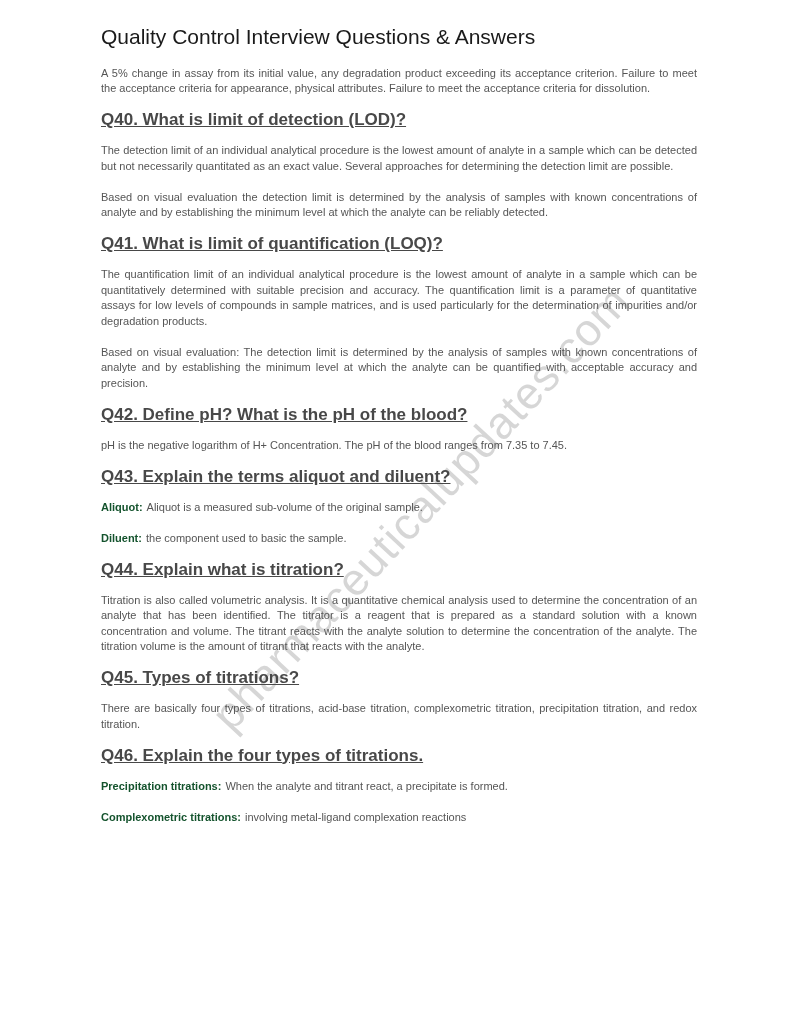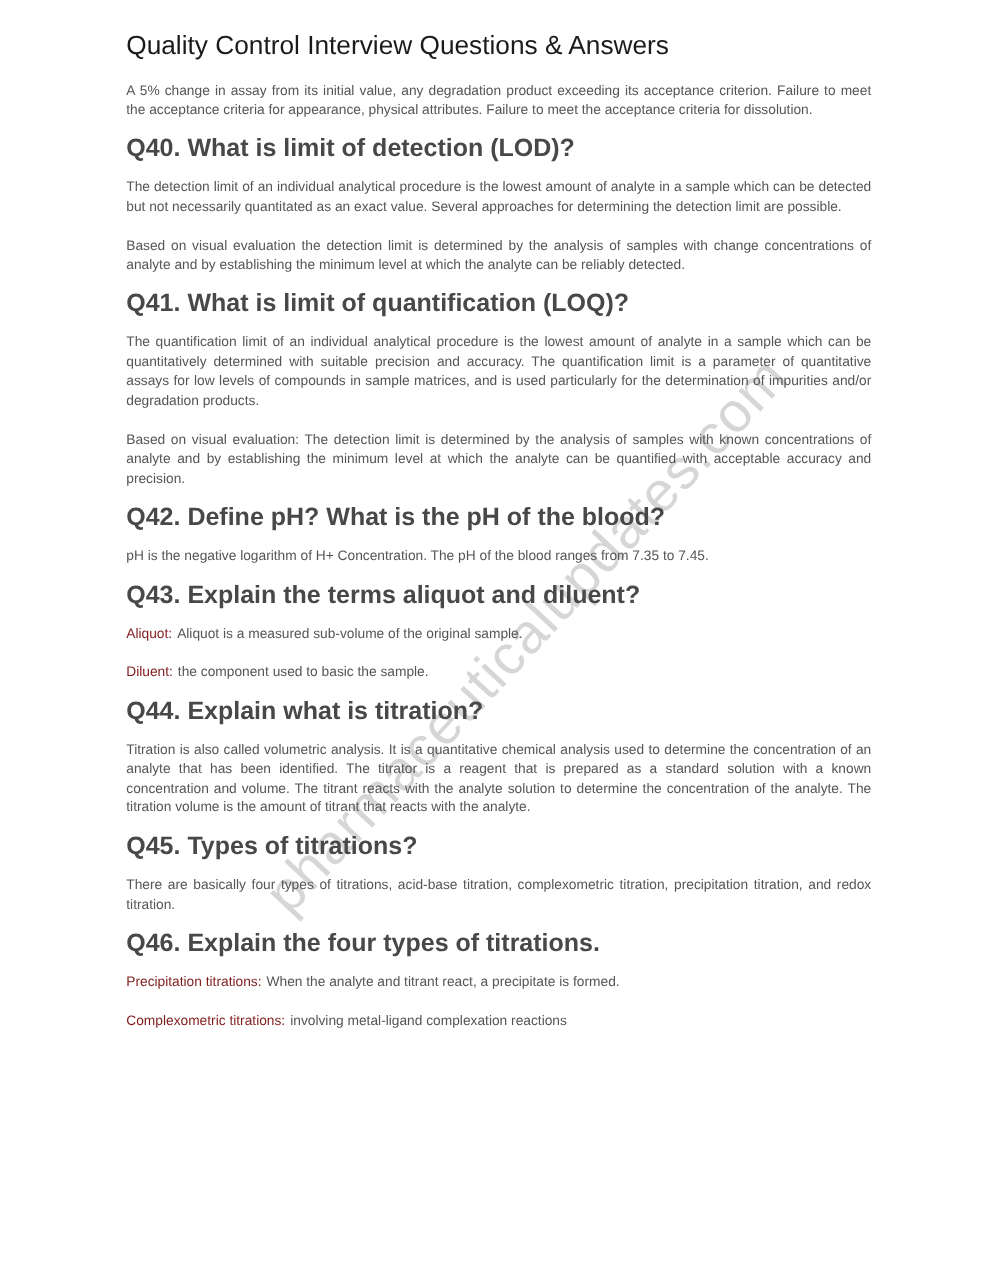--- a/index.html
+++ b/index.html
@@ -40,47 +40,48 @@
   }
   .para {
     margin: 15.5px 0;
     font-size: 11px;
     line-height: 15.5px;
     color: #555555;
     text-align: justify;
   }
   .heading {
     margin: 15.5px 0;
-    font-size: 20px;
+    font-size: 17px;
     line-height: 15.5px;
     font-weight: bold;
     color: #484848;
+    text-decoration: underline;
   }
   .lead {
-    font-weight: normal;
-    color: #7f1d1d;
+    font-weight: bold;
+    color: #14532d;
     margin-right: 4px;
   }
 </style>
 </head>
 <body>
 
 <div class="page">
 
   <div class="watermark">pharmaceuticalupdates.com</div>
 
   <div class="content">
 
     <h1 class="title">Quality Control Interview Questions &amp; Answers</h1>
 
     <p class="para">A 5% change in assay from its initial value, any degradation product exceeding its acceptance criterion. Failure to meet the acceptance criteria for appearance, physical attributes. Failure to meet the acceptance criteria for dissolution.</p>
 
     <h2 class="heading">Q40. What is limit of detection (LOD)?</h2>
     <p class="para">The detection limit of an individual analytical procedure is the lowest amount of analyte in a sample which can be detected but not necessarily quantitated as an exact value. Several approaches for determining the detection limit are possible.</p>
-    <p class="para">Based on visual evaluation the detection limit is determined by the analysis of samples with change concentrations of analyte and by establishing the minimum level at which the analyte can be reliably detected.</p>
+    <p class="para">Based on visual evaluation the detection limit is determined by the analysis of samples with known concentrations of analyte and by establishing the minimum level at which the analyte can be reliably detected.</p>
 
     <h2 class="heading">Q41. What is limit of quantification (LOQ)?</h2>
     <p class="para">The quantification limit of an individual analytical procedure is the lowest amount of analyte in a sample which can be quantitatively determined with suitable precision and accuracy. The quantification limit is a parameter of quantitative assays for low levels of compounds in sample matrices, and is used particularly for the determination of impurities and/or degradation products.</p>
     <p class="para">Based on visual evaluation: The detection limit is determined by the analysis of samples with known concentrations of analyte and by establishing the minimum level at which the analyte can be quantified with acceptable accuracy and precision.</p>
 
     <h2 class="heading">Q42. Define pH? What is the pH of the blood?</h2>
     <p class="para">pH is the negative logarithm of H+ Concentration. The pH of the blood ranges from 7.35 to 7.45.</p>
 
     <h2 class="heading">Q43. Explain the terms aliquot and diluent?</h2>
     <p class="para"><strong class="lead">Aliquot:</strong><span>Aliquot is a measured sub-volume of the original sample.</span></p>

